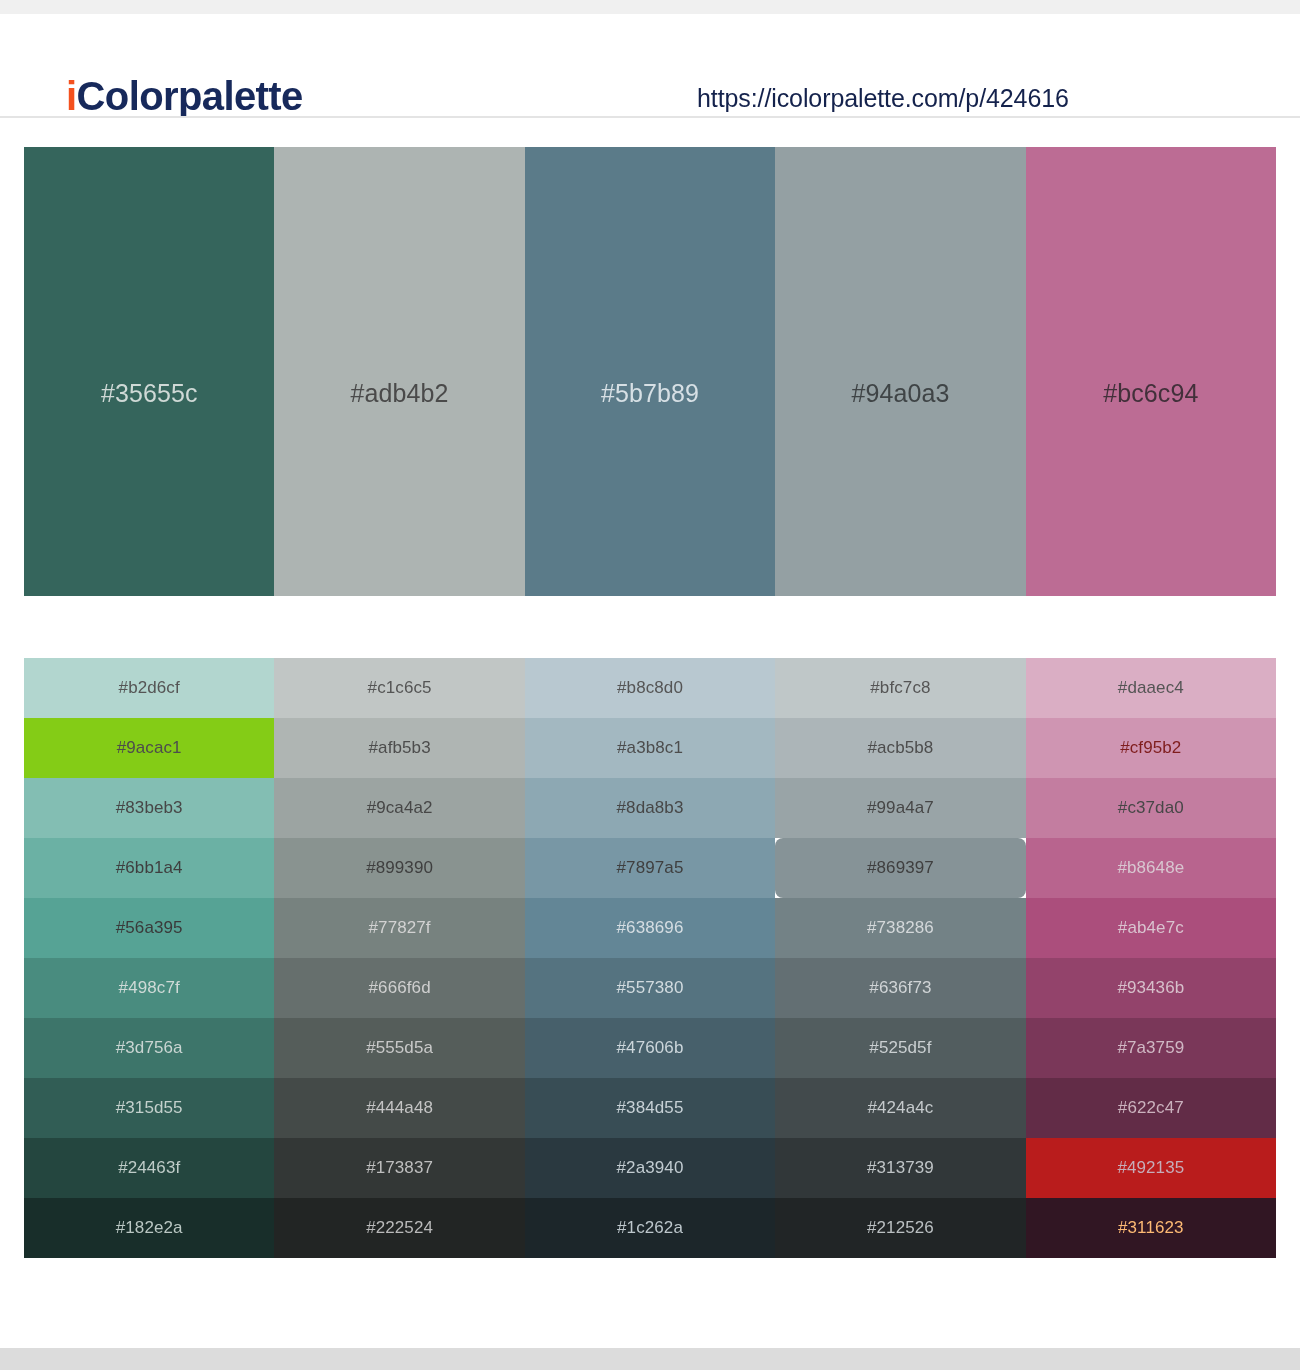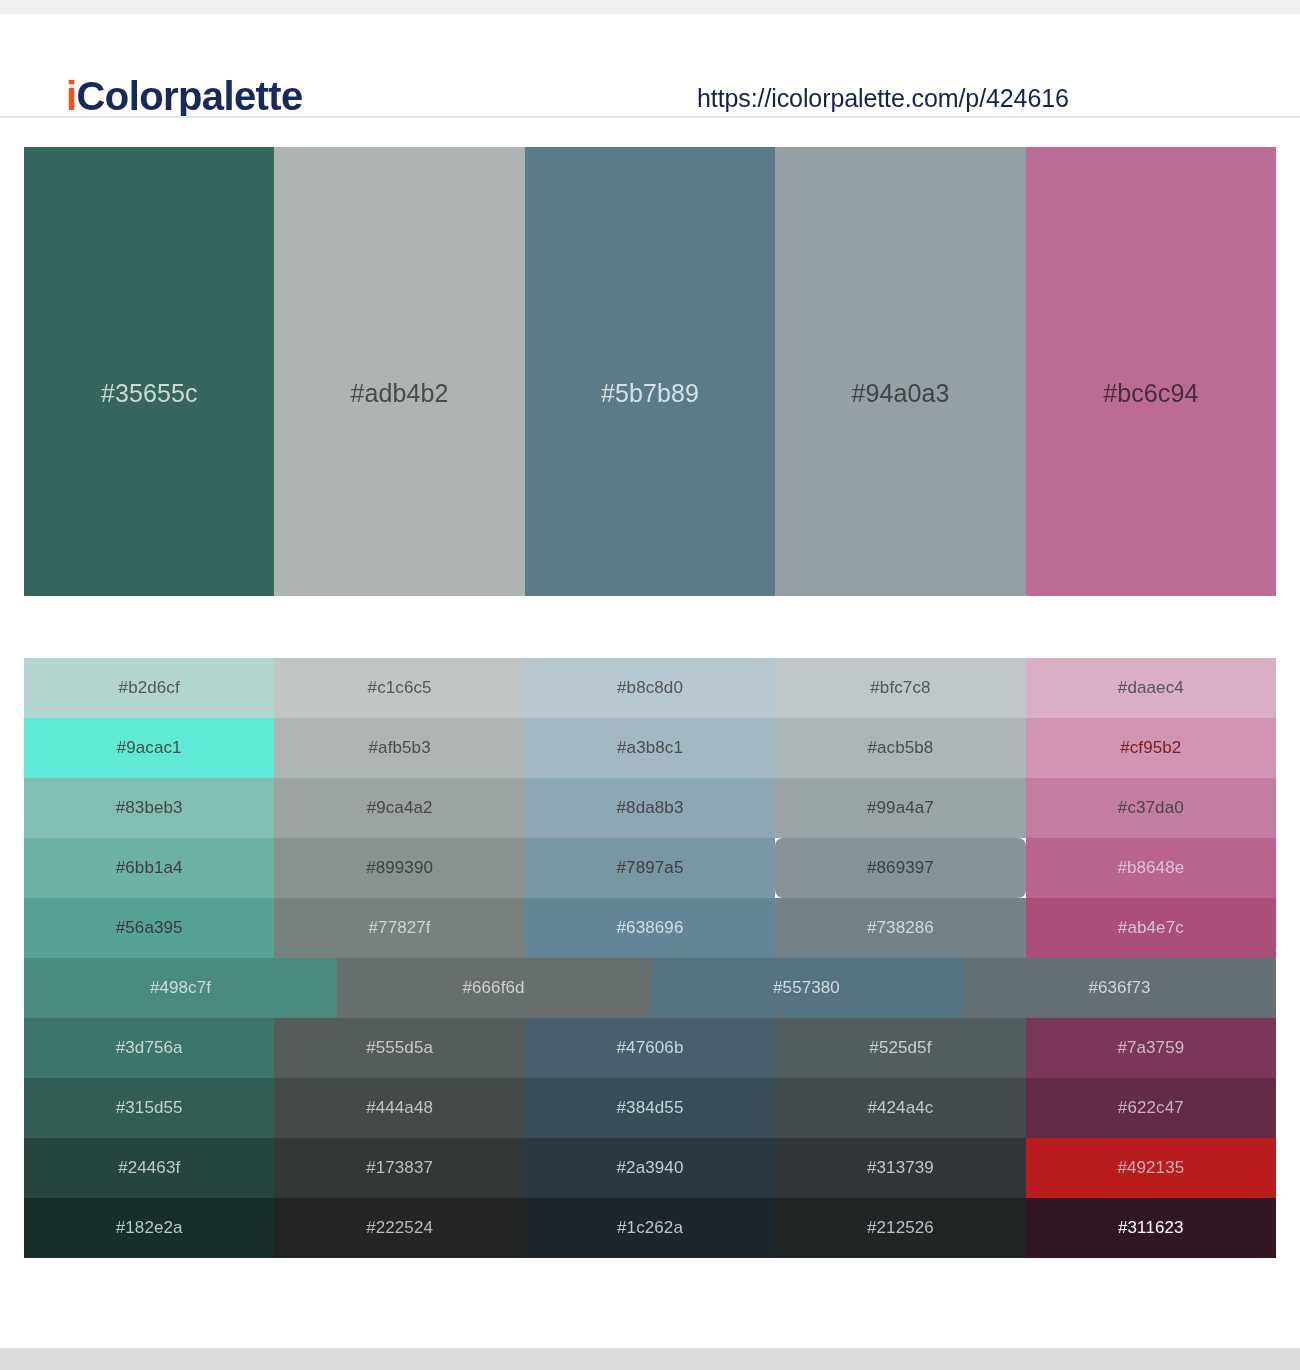--- a/index.html
+++ b/index.html
@@ -163,21 +163,21 @@
           <span class="shade-label" style="color: rgb(85, 85, 85);">#b8c8d0</span>
         </div>
         <div class="shade-cell" style="background: rgb(191, 199, 200);">
           <span class="shade-label" style="color: rgb(85, 85, 85);">#bfc7c8</span>
         </div>
         <div class="shade-cell" style="background: rgb(218, 174, 196);">
           <span class="shade-label" style="color: rgb(85, 85, 85);">#daaec4</span>
         </div>
       </div>
       <div class="shade-row">
-        <div class="shade-cell" style="background: #5eead4;">
+        <div class="shade-cell" style="background: #84cc16;">
           <span class="shade-label" style="color: rgb(77, 77, 77);">#9acac1</span>
         </div>
         <div class="shade-cell" style="background: rgb(175, 181, 179);">
           <span class="shade-label" style="color: rgb(77, 77, 77);">#afb5b3</span>
         </div>
         <div class="shade-cell" style="background: rgb(163, 184, 193);">
           <span class="shade-label" style="color: rgb(77, 77, 77);">#a3b8c1</span>
         </div>
         <div class="shade-cell" style="background: rgb(172, 181, 184);">
           <span class="shade-label" style="color: rgb(77, 77, 77);">#acb5b8</span>
@@ -243,20 +243,23 @@
         </div>
         <div class="shade-cell" style="background: rgb(102, 111, 109);">
           <span class="shade-label" style="color: rgb(207, 207, 207);">#666f6d</span>
         </div>
         <div class="shade-cell" style="background: rgb(85, 115, 128);">
           <span class="shade-label" style="color: rgb(210, 219, 223);">#557380</span>
         </div>
         <div class="shade-cell" style="background: rgb(99, 111, 115);">
           <span class="shade-label" style="color: rgb(208, 212, 214);">#636f73</span>
         </div>
+        <div class="shade-cell" style="background: rgb(147, 67, 107);">
+          <span class="shade-label" style="color: rgb(214, 191, 202);">#93436b</span>
+        </div>
       </div>
       <div class="shade-row">
         <div class="shade-cell" style="background: rgb(61, 117, 106);">
           <span class="shade-label" style="color: rgb(201, 213, 210);">#3d756a</span>
         </div>
         <div class="shade-cell" style="background: rgb(85, 93, 90);">
           <span class="shade-label" style="color: rgb(201, 201, 201);">#555d5a</span>
         </div>
         <div class="shade-cell" style="background: rgb(71, 96, 107);">
           <span class="shade-label" style="color: rgb(204, 214, 219);">#47606b</span>
@@ -309,20 +312,20 @@
         <div class="shade-cell" style="background: rgb(34, 37, 36);">
           <span class="shade-label" style="color: rgb(186, 186, 186);">#222524</span>
         </div>
         <div class="shade-cell" style="background: rgb(28, 38, 42);">
           <span class="shade-label" style="color: rgb(189, 199, 204);">#1c262a</span>
         </div>
         <div class="shade-cell" style="background: rgb(33, 37, 38);">
           <span class="shade-label" style="color: rgb(187, 192, 194);">#212526</span>
         </div>
         <div class="shade-cell" style="background: rgb(49, 22, 35);">
-          <span class="shade-label" style="color: #ffffff;">#311623</span>
+          <span class="shade-label" style="color: #fdba74;">#311623</span>
         </div>
       </div>
     </div>
 
   <div class="footer-band"></div>
 
 </div>
 
 </body></html>

